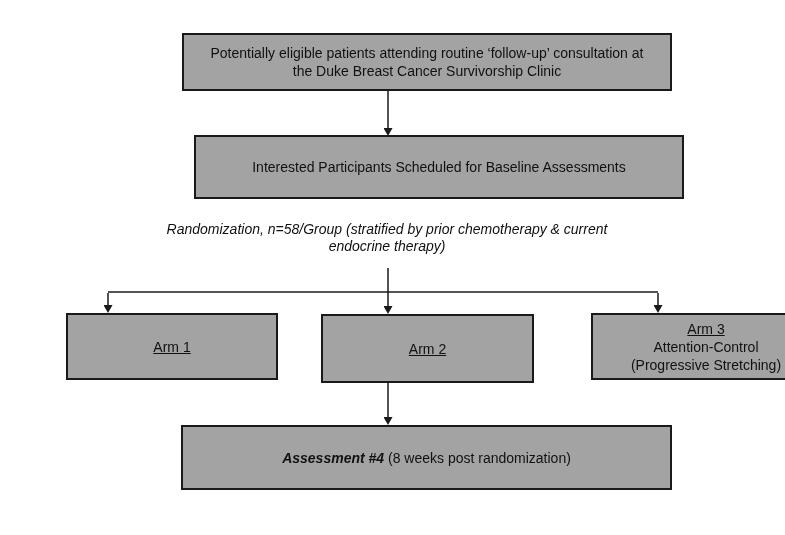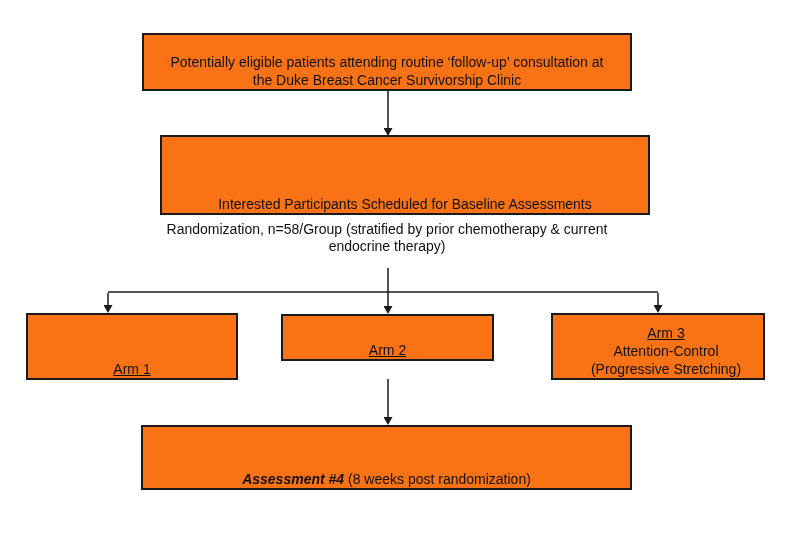--- a/index.html
+++ b/index.html
@@ -14,45 +14,47 @@
   }
   .flow-svg {
     position: absolute;
     left: 0; top: 0;
     width: 785px; height: 535px;
   }
   .box {
     position: absolute;
     box-sizing: border-box;
     border: 2px solid #1a1a1a;
-    background: #f97316;
+    background: #a3a3a3;
     display: flex;
     flex-direction: column;
-    justify-content: flex-end;
+    justify-content: center;
     align-items: center;
     text-align: center;
     font-size: 14px;
     line-height: 18px;
+    margin-left: 40px;
   }
   .pre { white-space: pre-line; }
   .bi { font-weight: bold; font-style: italic; }
   .underline { text-decoration: underline; }
   .note {
     position: absolute;
     left: 140px;
     top: 221px;
     width: 494px;
     text-align: center;
+    font-style: italic;
     font-size: 14px;
     line-height: 17px;
   }
   .box-eligible     { left: 142px; top: 33px;  width: 490px; height: 58px; }
-  .box-baseline     { left: 160px; top: 135px; width: 490px; height: 80px; }
+  .box-baseline     { left: 154px; top: 135px; width: 490px; height: 64px; }
   .box-arm1         { left: 26px;  top: 313px; width: 212px; height: 67px; }
-  .box-arm2         { left: 281px; top: 314px; width: 213px; height: 47px; }
+  .box-arm2         { left: 281px; top: 314px; width: 213px; height: 69px; }
   .box-arm3         { left: 551px; top: 313px; width: 214px; height: 67px; padding-left: 16px; }
   .box-assessment2  { left: 141px; top: 425px; width: 491px; height: 65px; }
 </style>
 </head>
 <body>
 
 <div class="canvas">
 
   <svg class="flow-svg" viewBox="0 0 785 535" xmlns="http://www.w3.org/2000/svg">
     <defs>

